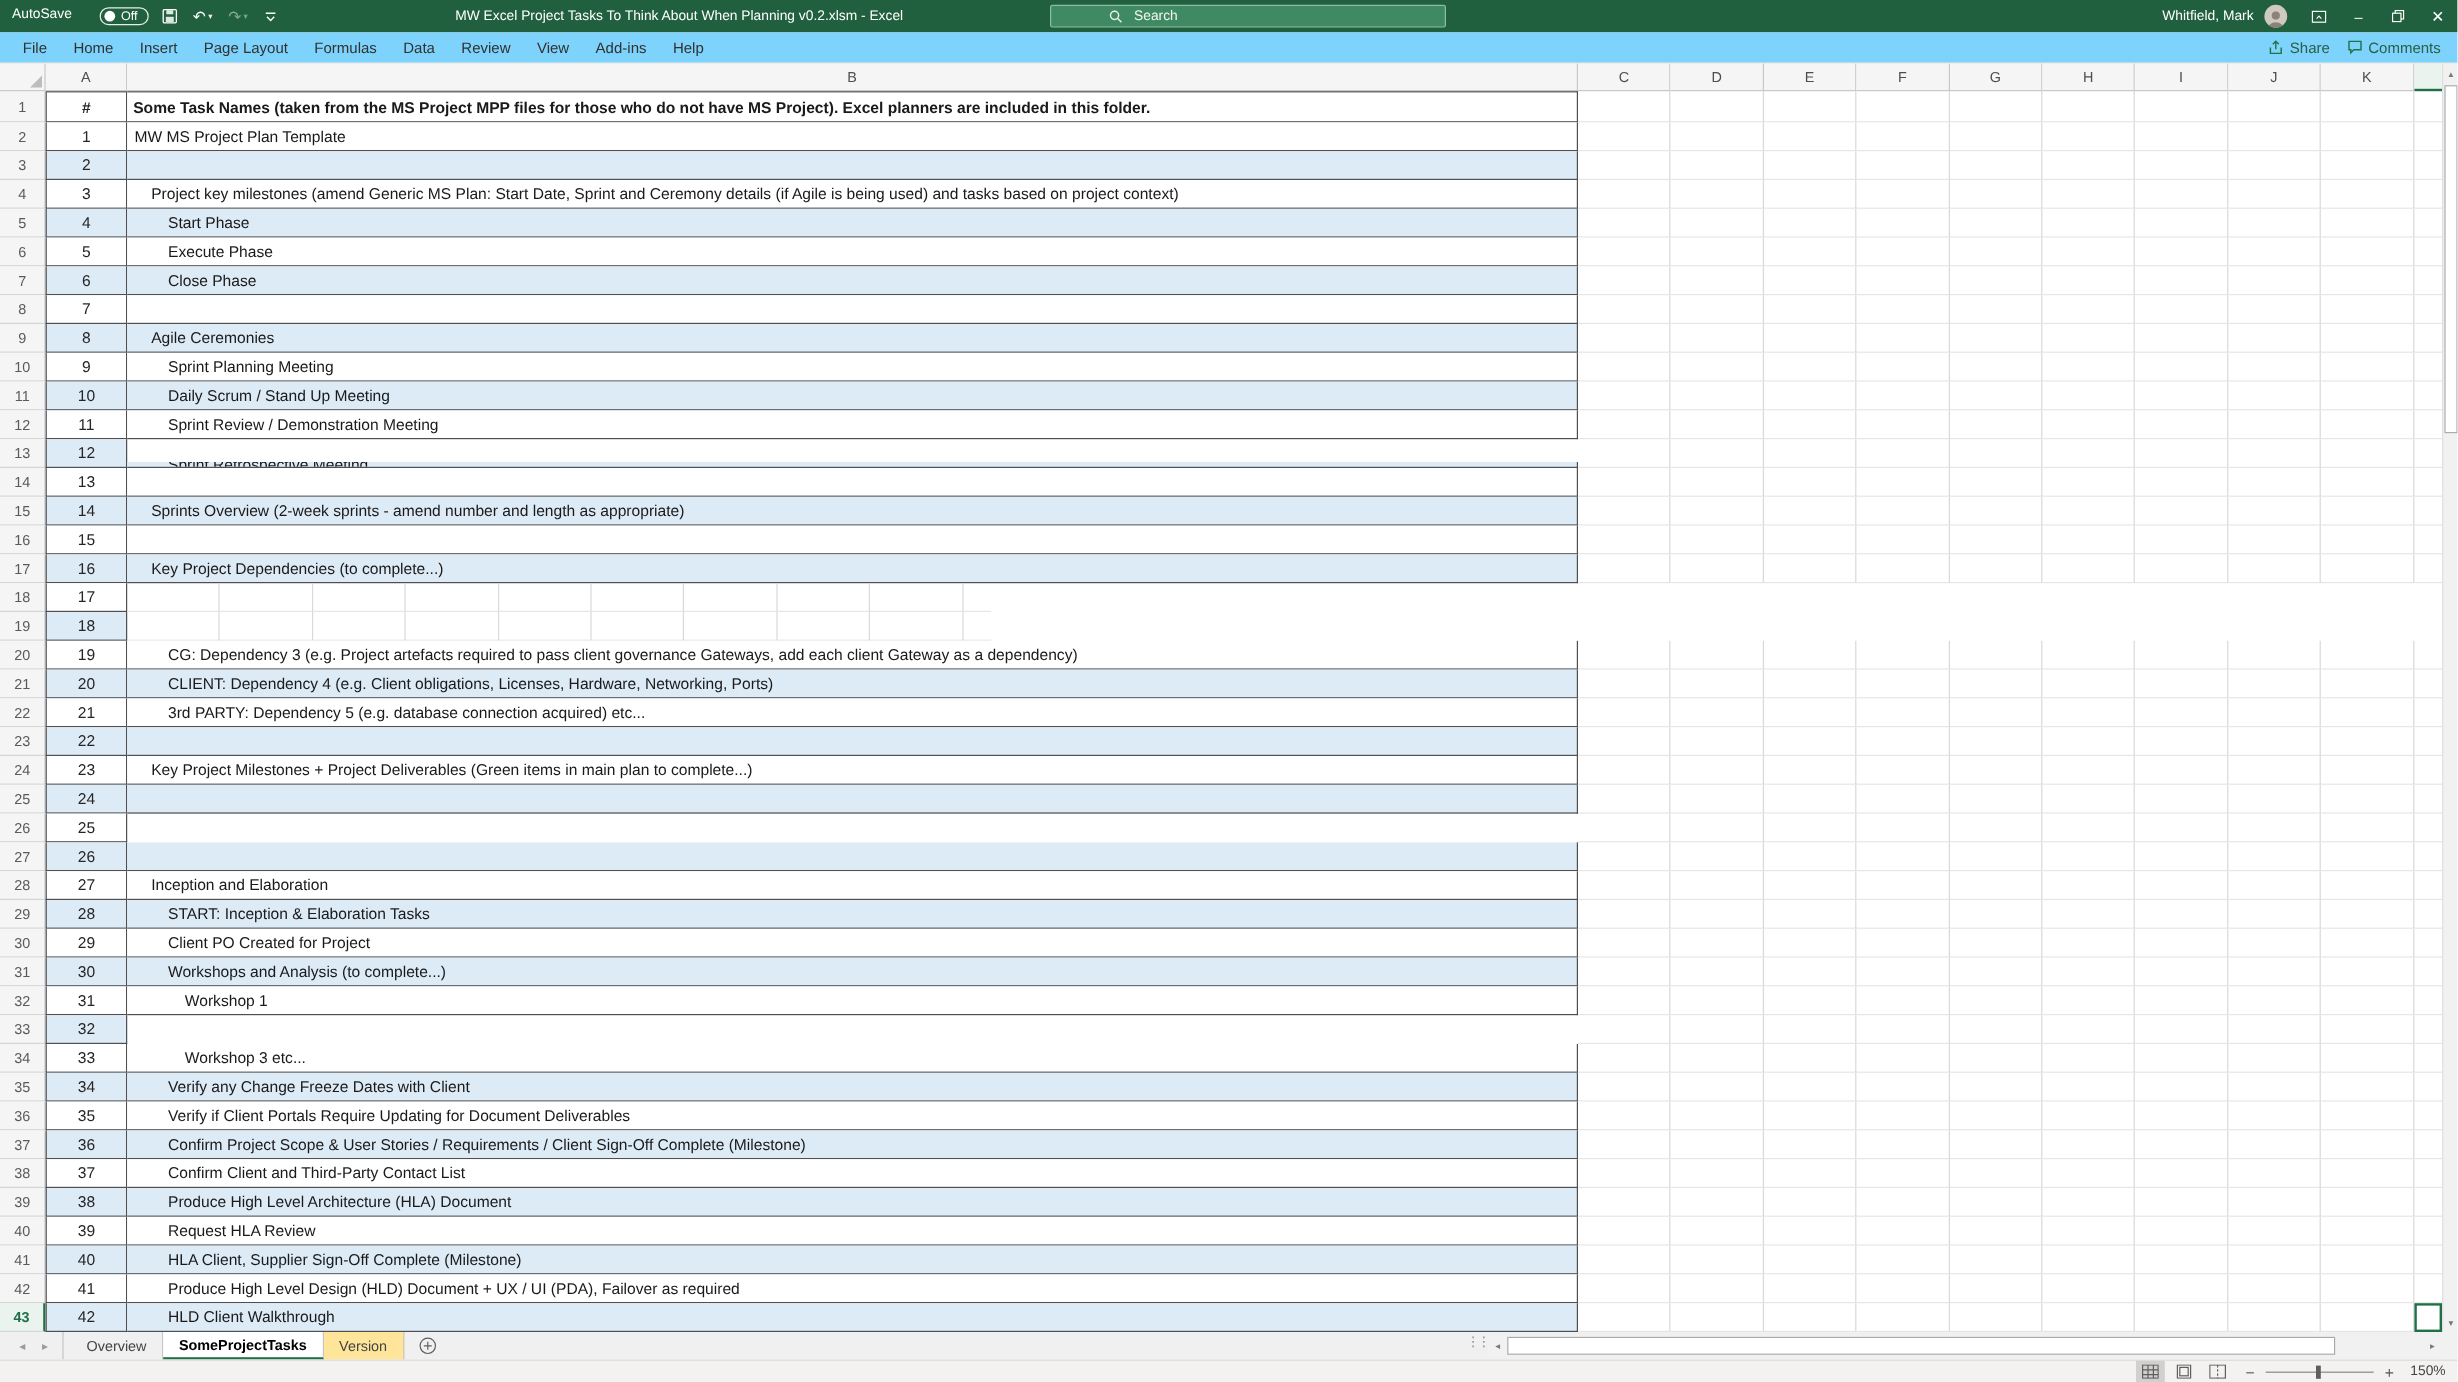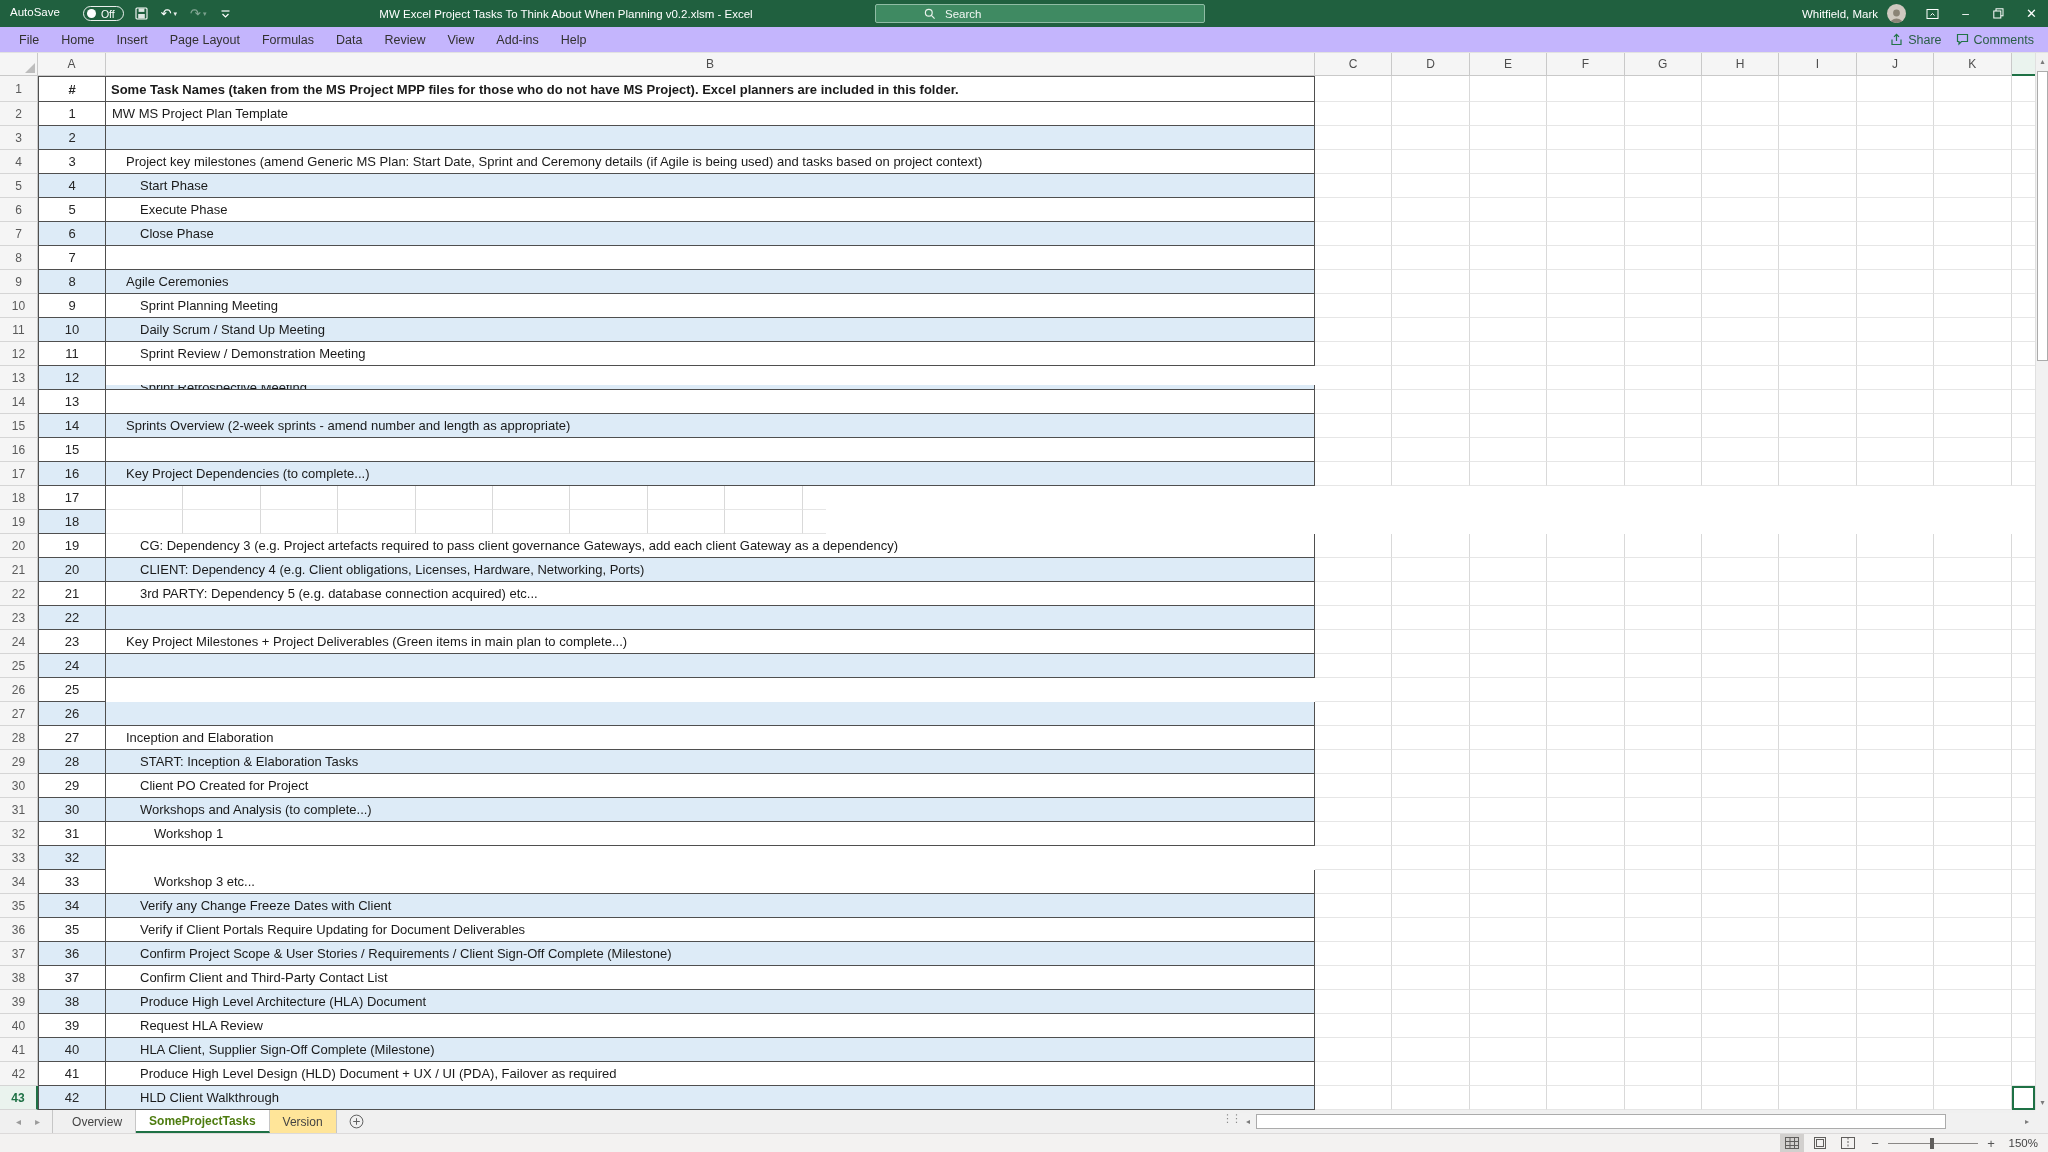--- a/index.html
+++ b/index.html
@@ -18,21 +18,21 @@
 .title-center{position:absolute;left:260px;width:612px;top:0;height:27px;display:flex;align-items:center;justify-content:center;font-size:11.5px;white-space:nowrap}
 .searchbox{position:absolute;left:875px;top:4px;width:330px;height:19px;background:#3F8A62;border:1px solid #8FBCA4;border-radius:2px;display:flex;align-items:center;gap:9px;padding-left:48px;font-size:11.5px;color:#F2F7F4}
 .tb-right{position:absolute;right:0;top:0;height:27px;display:flex;align-items:center}
 .username{font-size:11.5px;margin-right:9px;white-space:nowrap}
 .avatar{width:19px;height:19px;border-radius:50%;background:#cfc9c0;overflow:hidden;margin-right:10px;position:relative}
 .avatar svg{position:absolute;left:0;top:2px}
 .winbtn{width:33px;height:27px;display:flex;align-items:center;justify-content:center;font-size:12px}
 .winbtn.close{font-size:13px}
 
 
-.ribbonrow{position:absolute;left:0;top:27px;width:2048px;height:26px;background:#c4b5fd;border-bottom:1px solid #E2E2E2;display:flex;align-items:center}
+.ribbonrow{position:absolute;left:0;top:27px;width:2048px;height:26px;background:#7dd3fc;border-bottom:1px solid #E2E2E2;display:flex;align-items:center}
 .rtabs{display:flex;align-items:center;padding-left:8px;height:100%}
 .rtab{padding:0 11px;font-size:12.5px;color:#323130;display:flex;align-items:center;height:100%;white-space:nowrap}
 .rr-right{margin-left:auto;display:flex;align-items:center;gap:14px;padding-right:14px}
 .pillbtn{display:flex;align-items:center;gap:5px;font-size:12.5px;color:#2B5E46;white-space:nowrap}
 
 
 .sheet{position:absolute;left:0;top:53px;width:2048px;height:1057px;background:#fff}
 .colheaders{display:flex;height:23px}
 .corner{width:38px;height:23px;background:#F5F5F5;border-right:1px solid #C9C9C9;border-bottom:1px solid #C9C9C9;position:relative}
 .corner .tri{position:absolute;right:2px;bottom:2px;width:0;height:0;border-bottom:10px solid #BDBDBD;border-left:10px solid transparent}
@@ -66,21 +66,21 @@
 .vscroll{position:absolute;right:0;top:0;width:13px;height:1057px;background:#F1F1F1;border-left:1px solid #E0E0E0}
 .varrow{width:13px;height:16px;display:flex;align-items:center;justify-content:center;font-size:8px;color:#7a7a7a}
 .vthumb{position:absolute;left:1px;top:18px;width:11px;height:290px;background:#fff;border:1px solid #ABABAB}
 .varrow.down{position:absolute;bottom:0}
 
 
 .tabbar{position:absolute;left:0;top:1110px;width:2048px;height:23px;background:#F0F0F0;display:flex;align-items:center}
 .navarrows{display:flex;align-items:center;gap:14px;padding:0 12px 0 16px;color:#9B9B9B;font-size:10px}
 .tabdiv{width:1px;height:23px;background:#C6C6C6;margin-right:6px}
 .stab{height:23px;display:flex;align-items:center;padding:0 13px;font-size:12px;color:#444;border-right:1px solid #C6C6C6;white-space:nowrap}
-.stab.active{background:#fff;color:#4d7c0f;font-weight:bold;border-bottom:2px solid #1E7145;border-right:1px solid #C6C6C6}
+.stab.active{background:#fff;color:#000000;font-weight:bold;border-bottom:2px solid #1E7145;border-right:1px solid #C6C6C6}
 .stab.highlight{background:#FFE599}
 .addsheet{margin-left:12px;display:flex;align-items:center}
 .splitdots{position:absolute;left:1222px;top:2px;color:#8a8a8a;font-size:11px;letter-spacing:-2px}
 .hscroll{position:absolute;left:1240px;top:3px;width:795px;height:17px;background:#F1F1F1;display:flex;align-items:center}
 .harrow{width:16px;height:17px;display:flex;align-items:center;justify-content:center;font-size:8px;color:#7a7a7a}
 .hthumb{width:690px;height:15px;background:#fff;border:1px solid #ABABAB}
 .tabcorner{position:absolute;right:0;top:0;width:13px;height:23px;background:#F1F1F1}
 
 
 .statusbar{position:absolute;left:0;top:1133px;width:2048px;height:19px;background:#F3F2F1;border-top:1px solid #DCDADA;display:flex;align-items:center}

